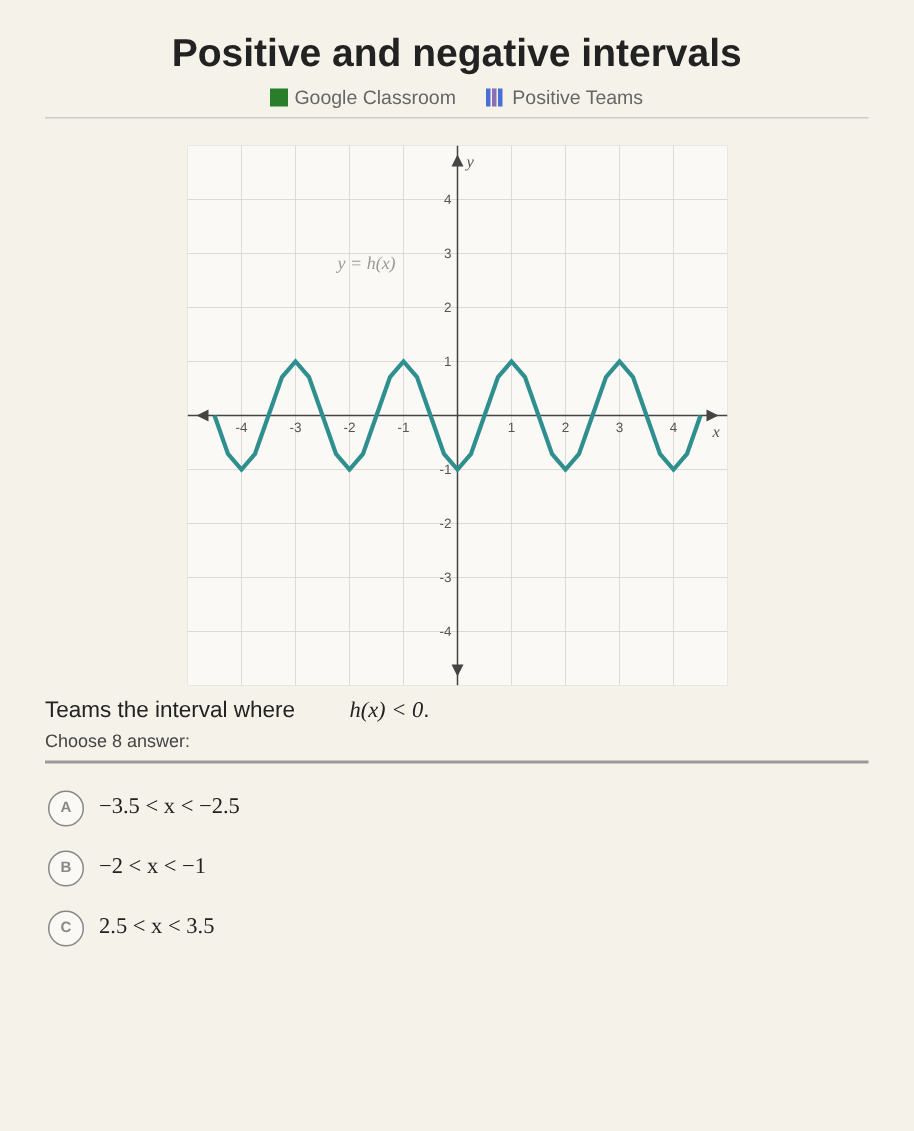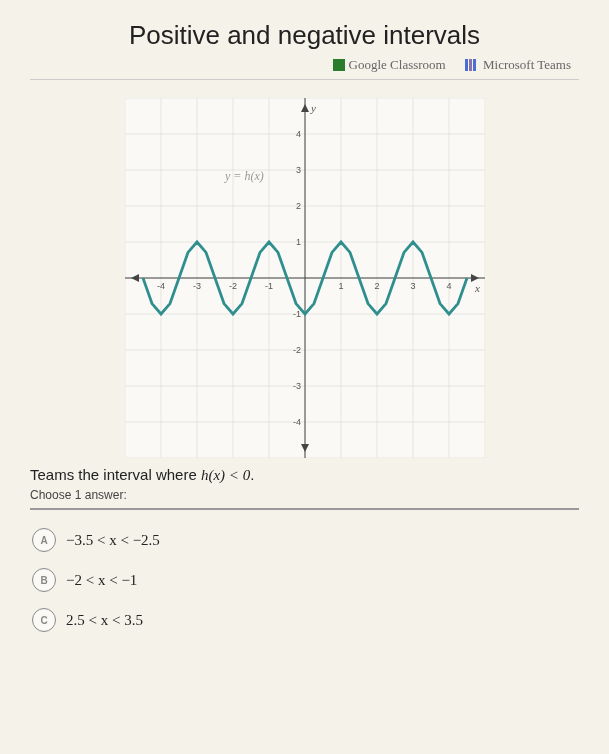--- a/index.html
+++ b/index.html
@@ -5,49 +5,48 @@
   body {
     margin: 0;
     padding: 20px 30px;
     font-family: -apple-system, BlinkMacSystemFont, "Segoe UI", Arial, sans-serif;
     background: #f5f2ea;
     color: #222;
     width: 549px;
   }
   .title {
     font-size: 26px;
-    font-weight: 400;
+    font-weight: 700;
     text-align: center;
     margin: 0 0 6px 0;
     color: #222;
   }
   .share-row {
-    text-align: right;
+    text-align: center;
     font-size: 13px;
     color: #666;
     margin-bottom: 4px;
-    font-family: Liberation Serif, serif;
   }
   .share-item { display:inline-flex; align-items:center; gap:4px; margin:0 8px; }
   .gc-icon { width:12px; height:12px; background:#2a7d2a; display:inline-block; }
   .mt-icon { width:14px; height:12px; display:inline-flex; }
   .mt-icon span { width:3px; height:12px; display:inline-block; margin-right:1px;}
   .mt-icon .b { background:#4a6fd4;}
   .mt-icon .p { background:#8b6fb3;}
   hr.hline { border:none; border-top:1px solid #ccc; margin:4px 0 18px 0;}
   .graph-wrap { display:flex; justify-content:center; margin-bottom:8px;}
   svg.graph { background:#faf9f5; }
   .grid-line { stroke:#d0d0d0; stroke-width:0.5;}
   .axis-line { stroke:#444; stroke-width:1;}
   .tick-lbl { font-size:9px; fill:#555; font-family:Arial;}
   .axis-lbl { font-size:11px; fill:#555; font-style:italic; font-family:"Times New Roman",serif;}
   .curve { stroke:#2f8f8f; stroke-width:2.8; fill:none;}
   .func-lbl { font-size:12px; fill:#999; font-style:italic; font-family:"Times New Roman",serif;}
   .question { font-size:15px; margin:8px 0 4px 0;}
-  .math-i { font-family:"Times New Roman",serif; font-style:italic;}
+  .math-i { font-family:"Times New Roman",serif; font-style:italic;margin-left:32px;}
   .choose { font-size:12px; color:#444; margin-bottom:6px;}
   hr.thick { border:none; height:2px; background:#999; margin:4px 0 10px 0;}
   .choice { display:flex; align-items:center; gap:10px; padding:8px 2px; font-size:15px;}
   .radio {
     width:22px; height:22px; border:1.5px solid #888; border-radius:50%;
     display:flex; align-items:center; justify-content:center;
     font-size:10px; color:#888; font-weight:600;
     background:#faf9f5;
   }
   .choice-text { font-family:"Times New Roman",serif;text-align:right;}
@@ -60,21 +59,21 @@
   <span class="share-item">
     <span class="gc-icon"></span>
     <span>Google Classroom</span>
   </span>
   <span class="share-item">
     <span class="mt-icon">
         <span class="b"></span>
         <span class="p"></span>
         <span class="b"></span>
       </span>
-    <span>Microsoft Teams</span>
+    <span>Positive Teams</span>
   </span>
 </div>
 <hr class="hline">
 
 <div class="graph-wrap">
 <svg class="graph" width="360" height="360" viewBox="0 0 360 360">
   <g id="grid">
         <line x1="0" y1="0" x2="0" y2="360" class="grid-line"></line>
         <line x1="36" y1="0" x2="36" y2="360" class="grid-line"></line>
         <line x1="72" y1="0" x2="72" y2="360" class="grid-line"></line>
@@ -127,21 +126,21 @@
   <path d="M180 6 l-4 8 h8 z" fill="#444"></path>
   <path d="M180 354 l-4 -8 h8 z" fill="#444"></path>
   <path d="M354 180 l-8 -4 v8 z" fill="#444"></path>
   <path d="M6 180 l8 -4 v8 z" fill="#444"></path>
 </svg>
 </div>
 
 <div class="question">
   <span>Teams the interval where </span><span class="math-i">h(x) &lt; 0</span><span>.</span>
 </div>
-<div class="choose">Choose 1 answer:</div>
+<div class="choose">Choose 8 answer:</div>
 <hr class="thick">
 
 <div id="choices">
     <div class="choice">
       <div class="radio">A</div>
       <div class="choice-text">−3.5 &lt; x &lt; −2.5</div>
     </div>
     <div class="choice">
       <div class="radio">B</div>
       <div class="choice-text">−2 &lt; x &lt; −1</div>

